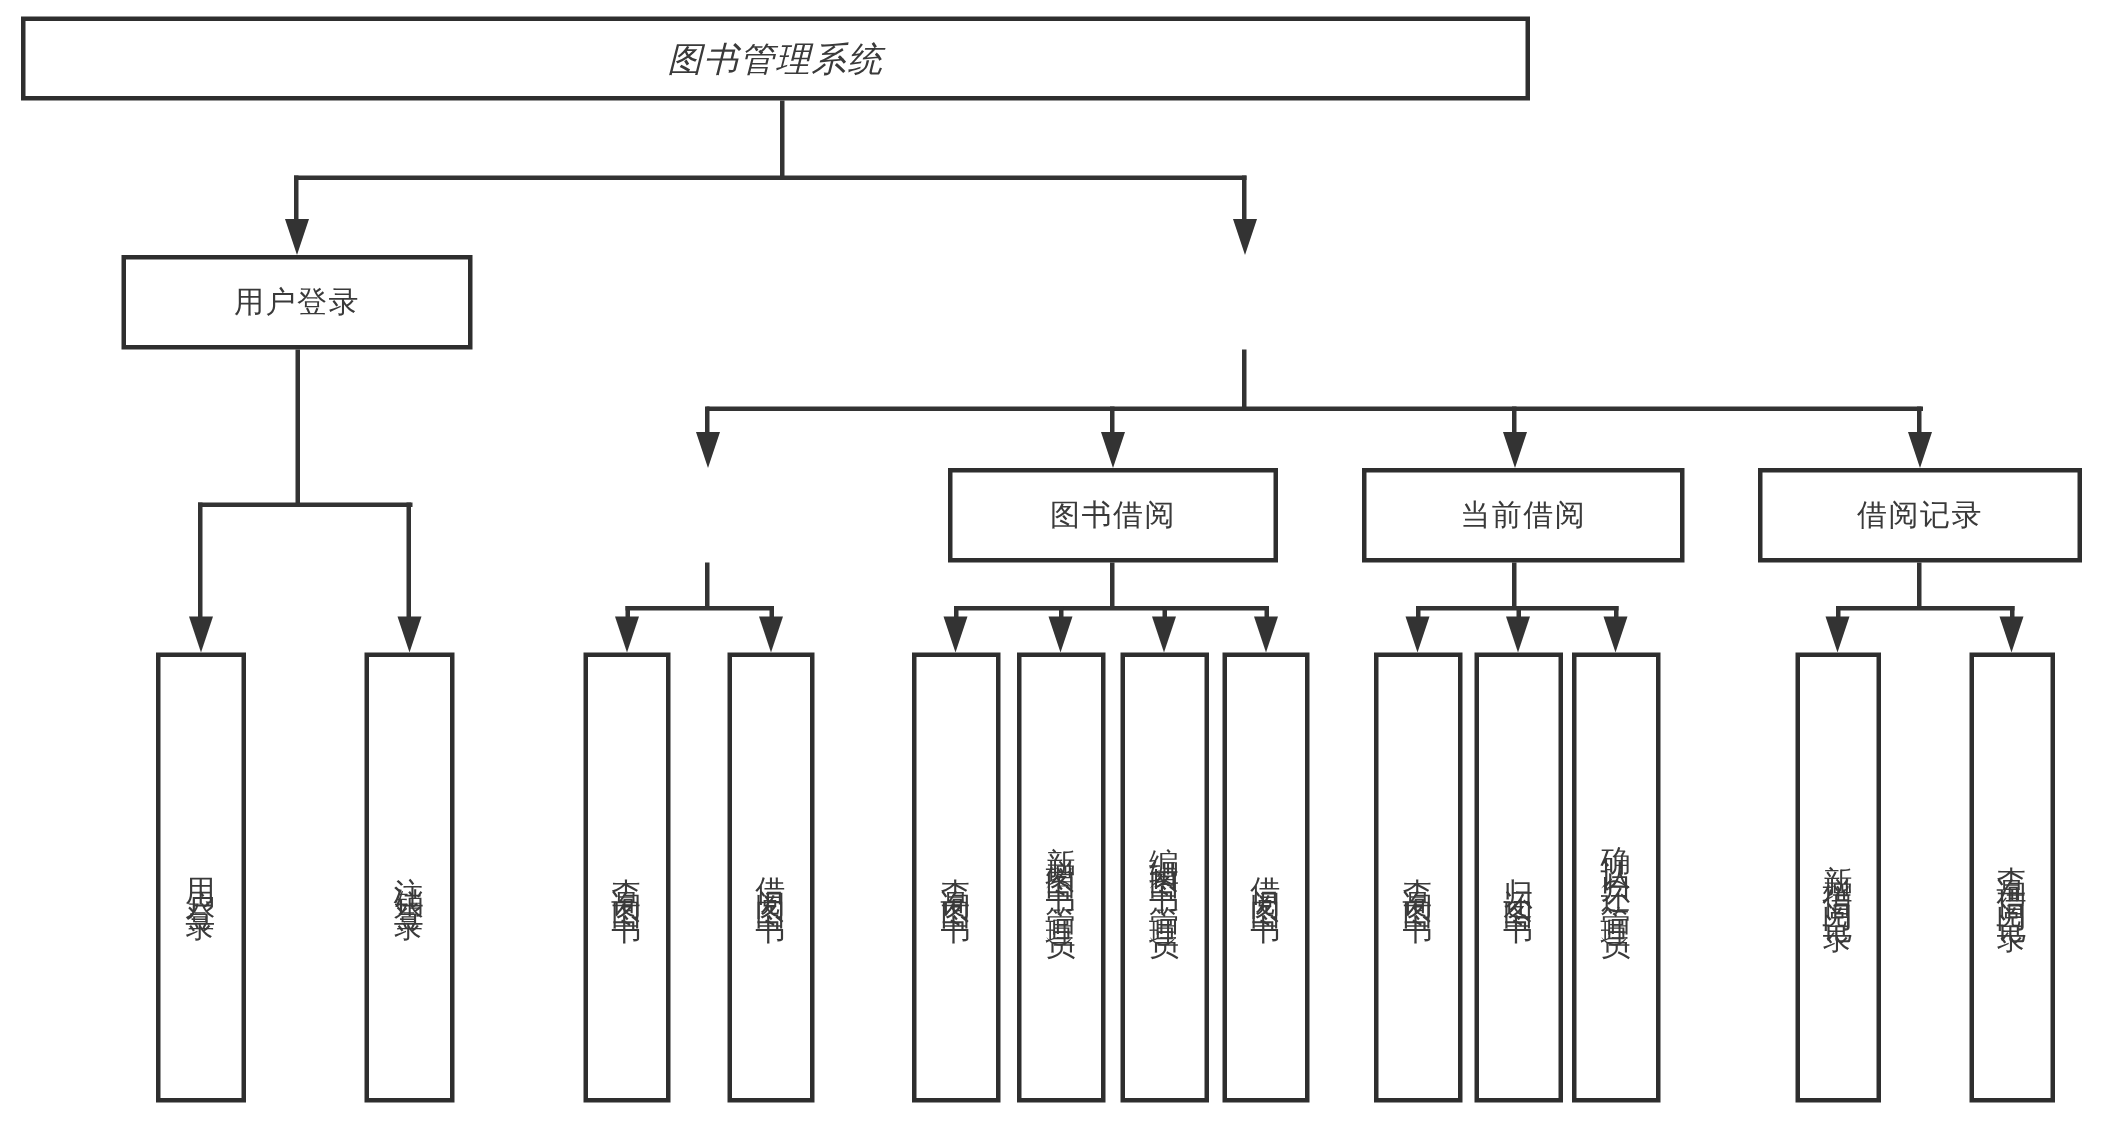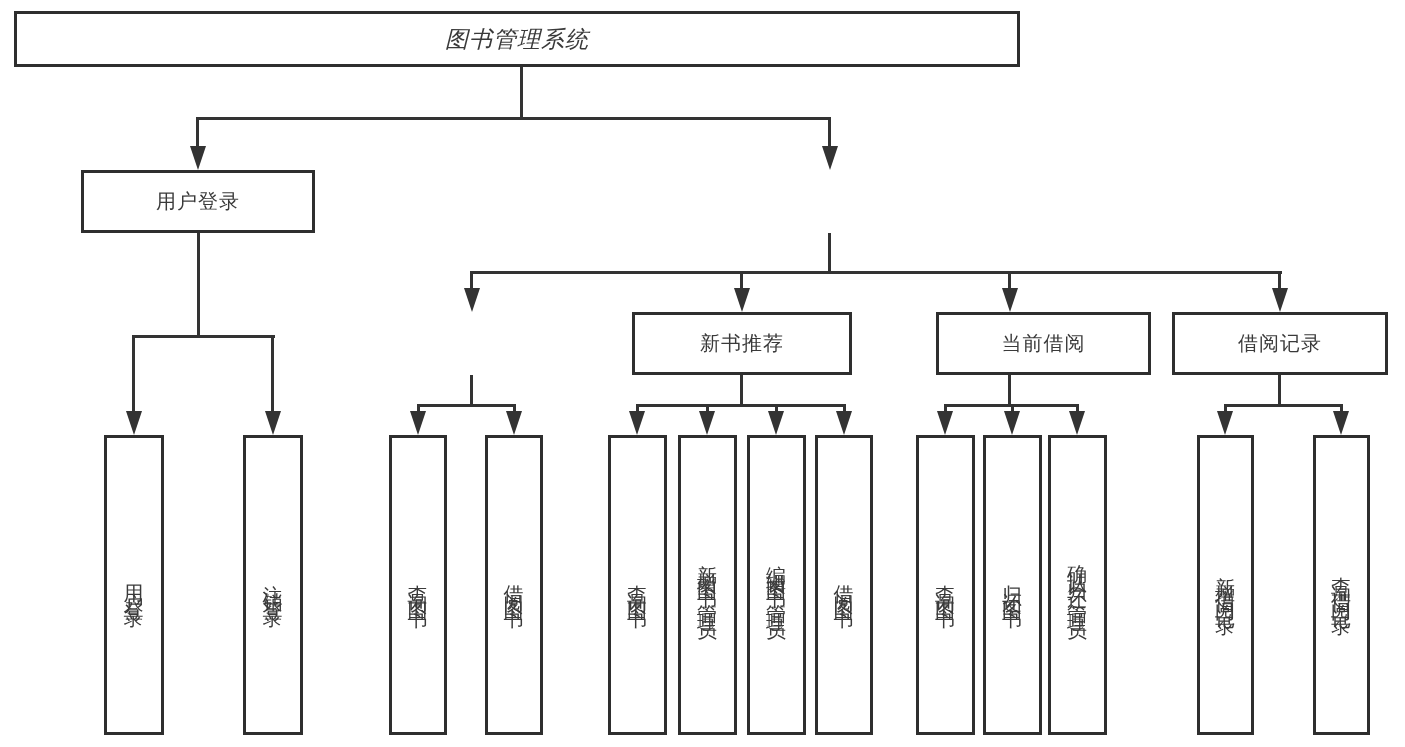--- a/index.html
+++ b/index.html
@@ -88,23 +88,23 @@
   <div class="vline" style="left:470px;top:271px;height:20px;"></div>
   <div class="vline" style="left:740px;top:271px;height:20px;"></div>
   <div class="vline" style="left:1008px;top:271px;height:20px;"></div>
   <div class="vline" style="left:1278px;top:271px;height:20px;"></div>
   <div class="arrow" style="left:464px;top:288px;"></div>
   <div class="arrow" style="left:734px;top:288px;"></div>
   <div class="arrow" style="left:1002px;top:288px;"></div>
   <div class="arrow" style="left:1272px;top:288px;"></div>
 
   <div class="box" style="left:632px;top:312px;width:220px;height:63px;">
-    <span>新书推荐</span>
+    <span>图书借阅</span>
   </div>
-  <div class="box" style="left:936px;top:312px;width:215px;height:63px;">
+  <div class="box" style="left:908px;top:312px;width:215px;height:63px;">
     <span>当前借阅</span>
   </div>
   <div class="box" style="left:1172px;top:312px;width:216px;height:63px;">
     <span>借阅记录</span>
   </div>
 
   <div class="vline" style="left:470px;top:375px;height:31px;"></div>
   <div class="hline" style="left:417px;top:404px;width:99px;"></div>
   <div class="vline" style="left:417px;top:404px;height:12px;"></div>
   <div class="vline" style="left:513px;top:404px;height:12px;"></div>

